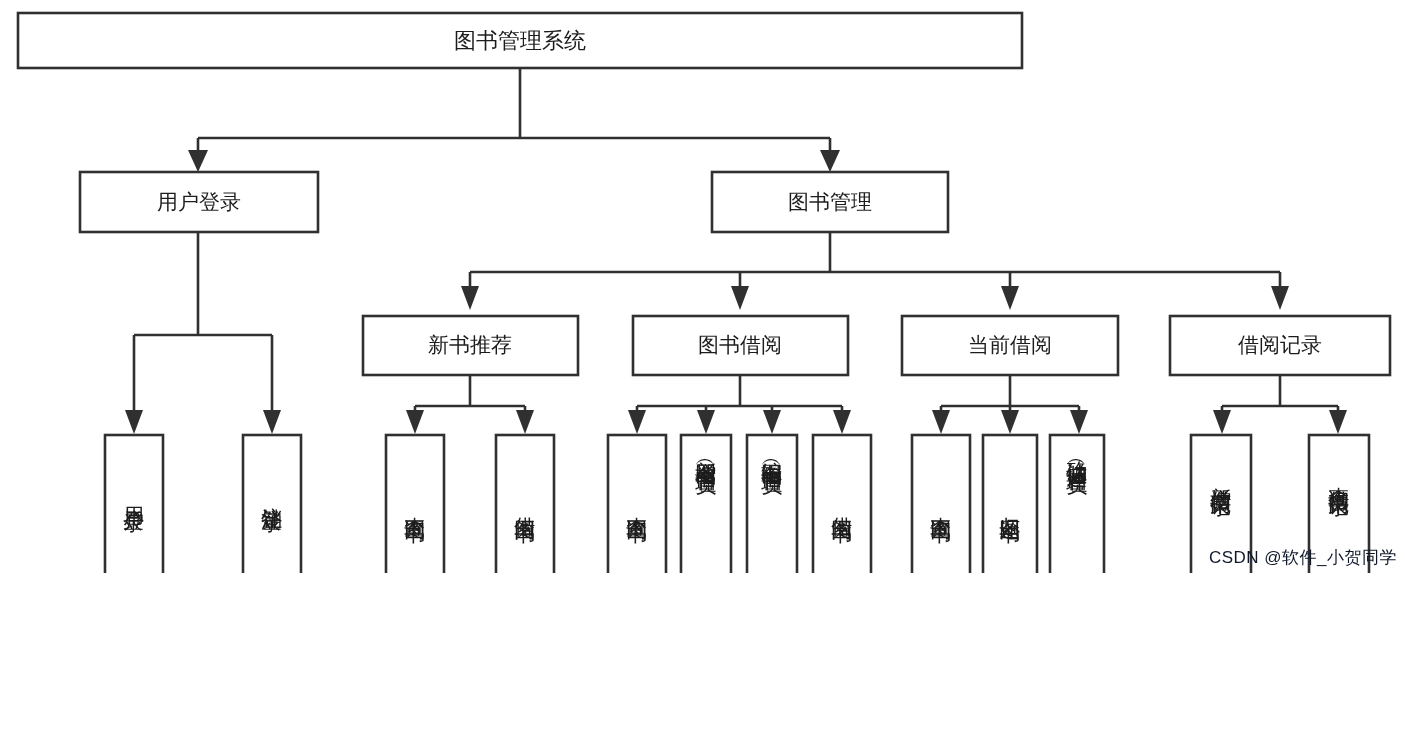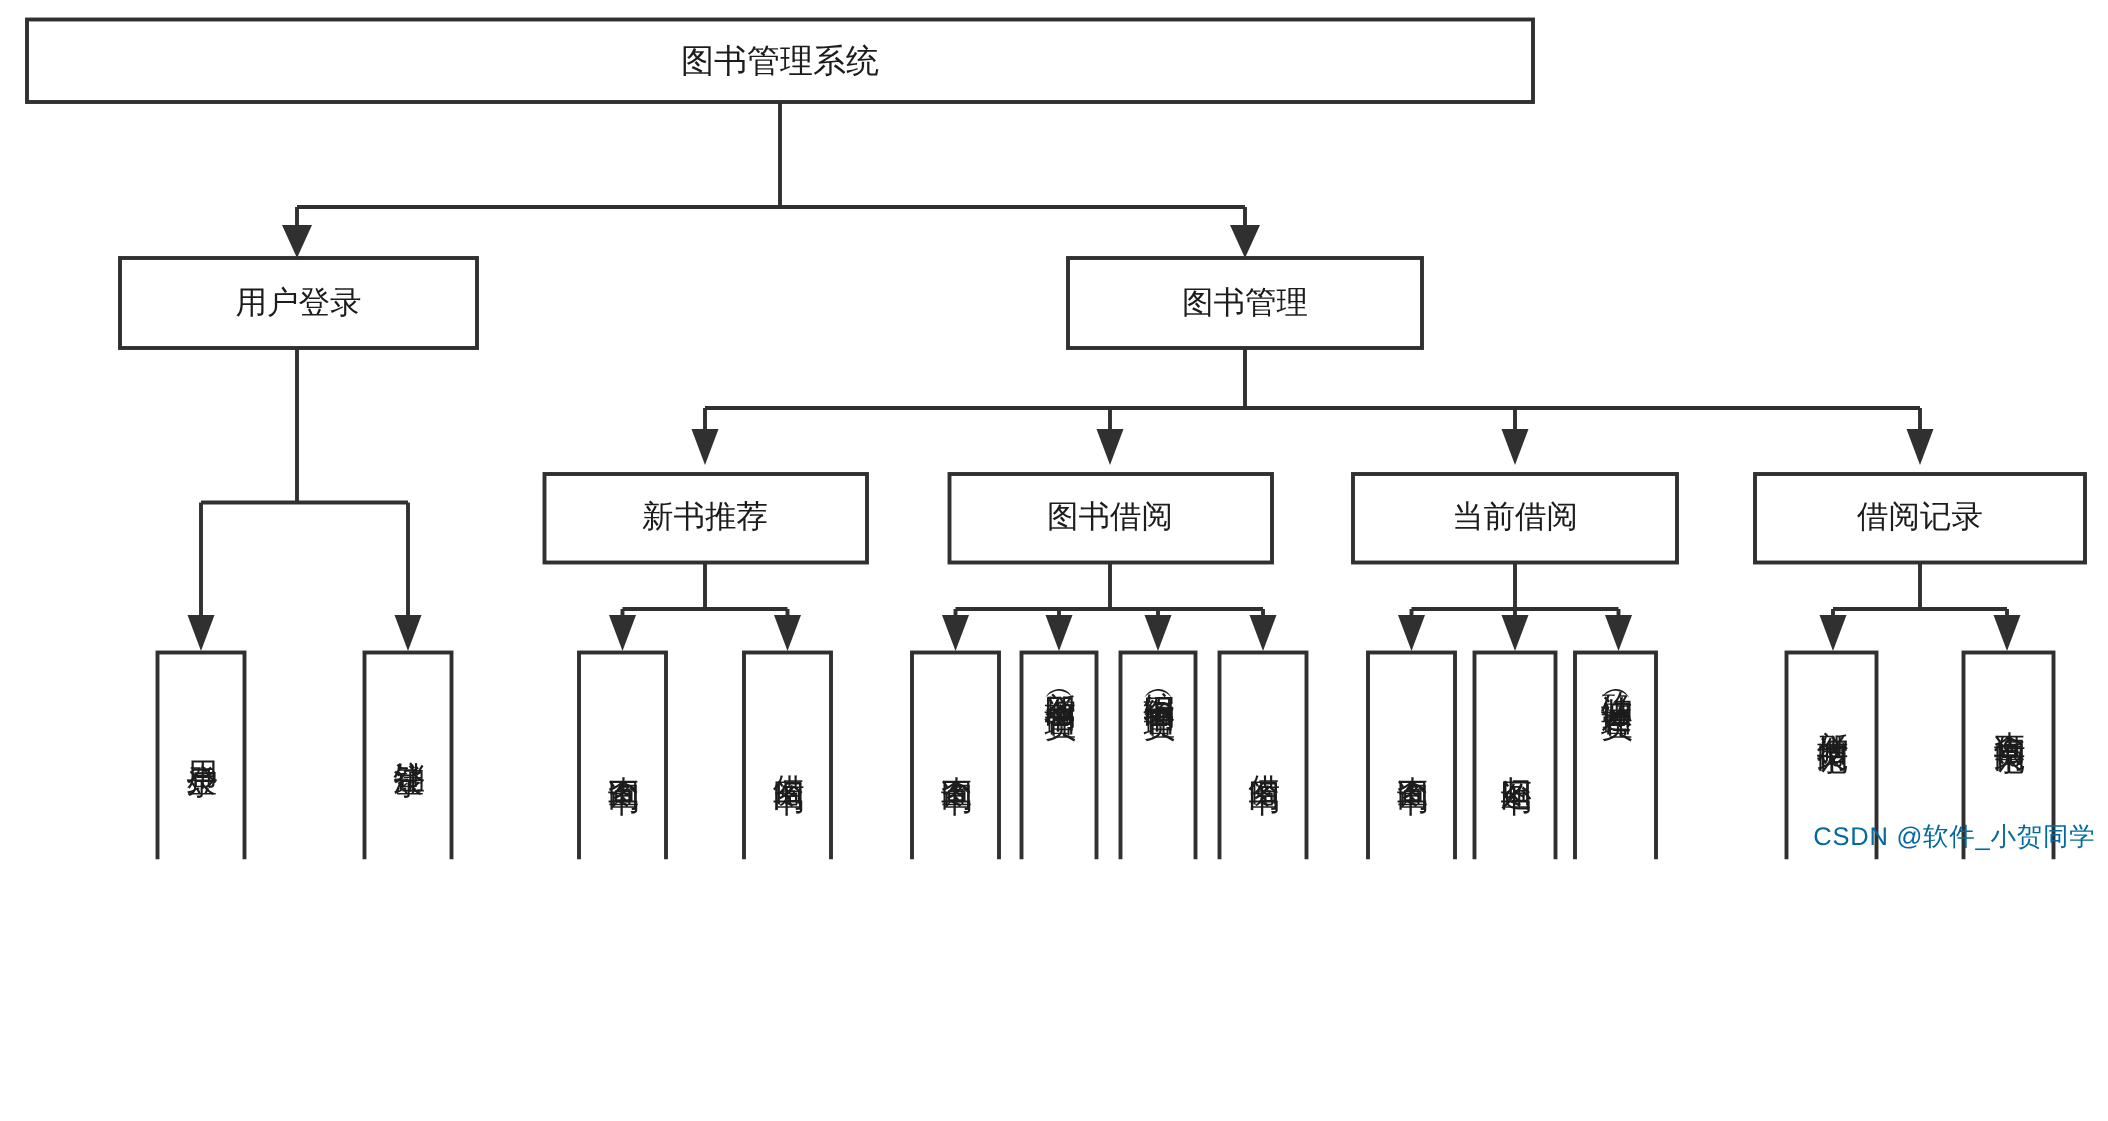--- a/index.html
+++ b/index.html
@@ -71,21 +71,21 @@
     color: #1c1c1c;
     white-space: nowrap;
     text-align: left;
   }
   .watermark {
     position: absolute;
     right: 8px;
     bottom: 4px;
     font-family: "Liberation Sans", "DejaVu Sans", sans-serif;
     font-size: 17px;
-    color: #0369a1;
+    color: #0f172a;
     letter-spacing: 0.5px;
     white-space: nowrap;
     pointer-events: none;
   }
 </style>
 </head>
 <body>
 
 <div id="diagram-root">
 

